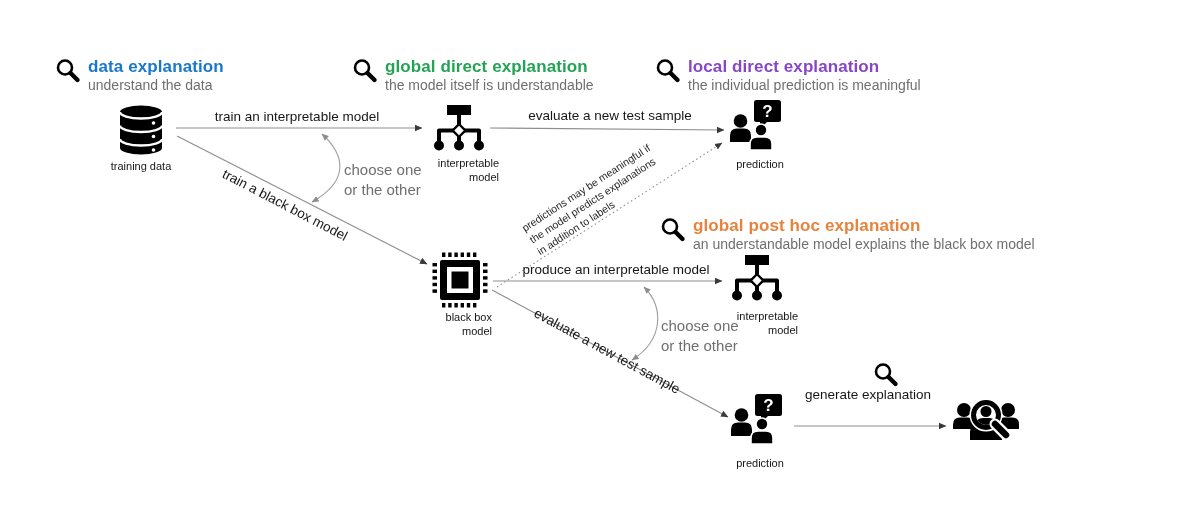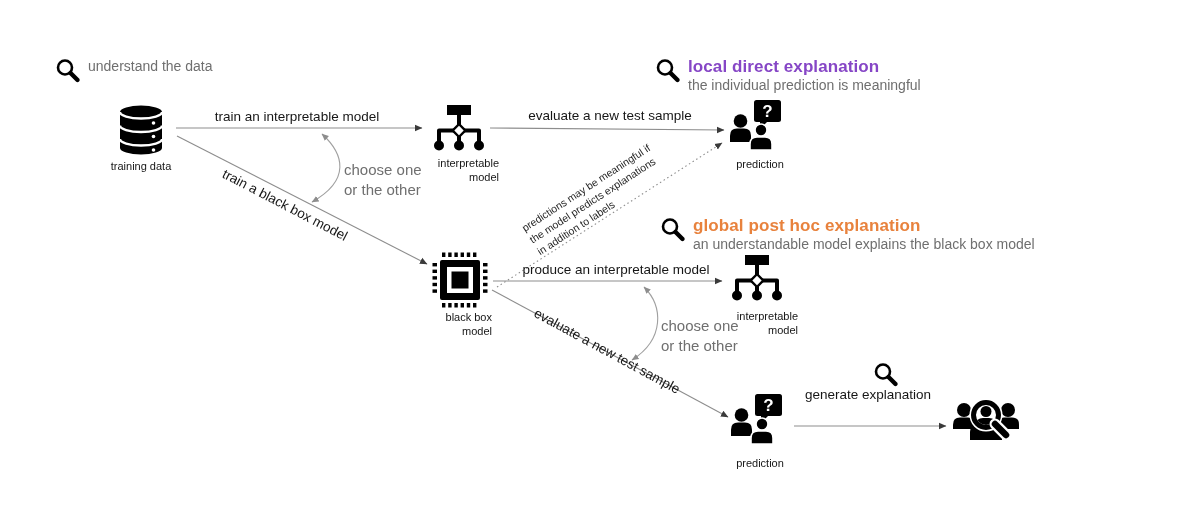--- a/index.html
+++ b/index.html
@@ -53,24 +53,37 @@
   </svg>
 
   <div class="hdr" style="left:54px;top:57px">
     <span>
       <svg width="27" height="27" viewBox="0 0 27 27">
           <circle cx="11" cy="10.5" r="7" fill="none" stroke="#000" stroke-width="2.6"></circle>
           <line x1="16.5" y1="16" x2="23.5" y2="23" stroke="#000" stroke-width="4.4" stroke-linecap="round"></line>
         </svg>
     </span>
     <span class="htxt">
+      <span class="ttl t-blue">data explanation</span>
       <span class="sub">understand the data</span>
     </span>
   </div>
 
+  <div class="hdr" style="left:351px;top:57px">
+    <span>
+      <svg width="27" height="27" viewBox="0 0 27 27">
+          <circle cx="11" cy="10.5" r="7" fill="none" stroke="#000" stroke-width="2.6"></circle>
+          <line x1="16.5" y1="16" x2="23.5" y2="23" stroke="#000" stroke-width="4.4" stroke-linecap="round"></line>
+        </svg>
+    </span>
+    <span class="htxt">
+      <span class="ttl t-green">global direct explanation</span>
+      <span class="sub">the model itself is understandable</span>
+    </span>
+  </div>
 
   <div class="hdr" style="left:659px;top:216px">
     <span>
       <svg width="27" height="27" viewBox="0 0 27 27">
           <circle cx="11" cy="10.5" r="7" fill="none" stroke="#000" stroke-width="2.6"></circle>
           <line x1="16.5" y1="16" x2="23.5" y2="23" stroke="#000" stroke-width="4.4" stroke-linecap="round"></line>
         </svg>
     </span>
     <span class="htxt">
       <span class="ttl t-orange">global post hoc explanation</span>

